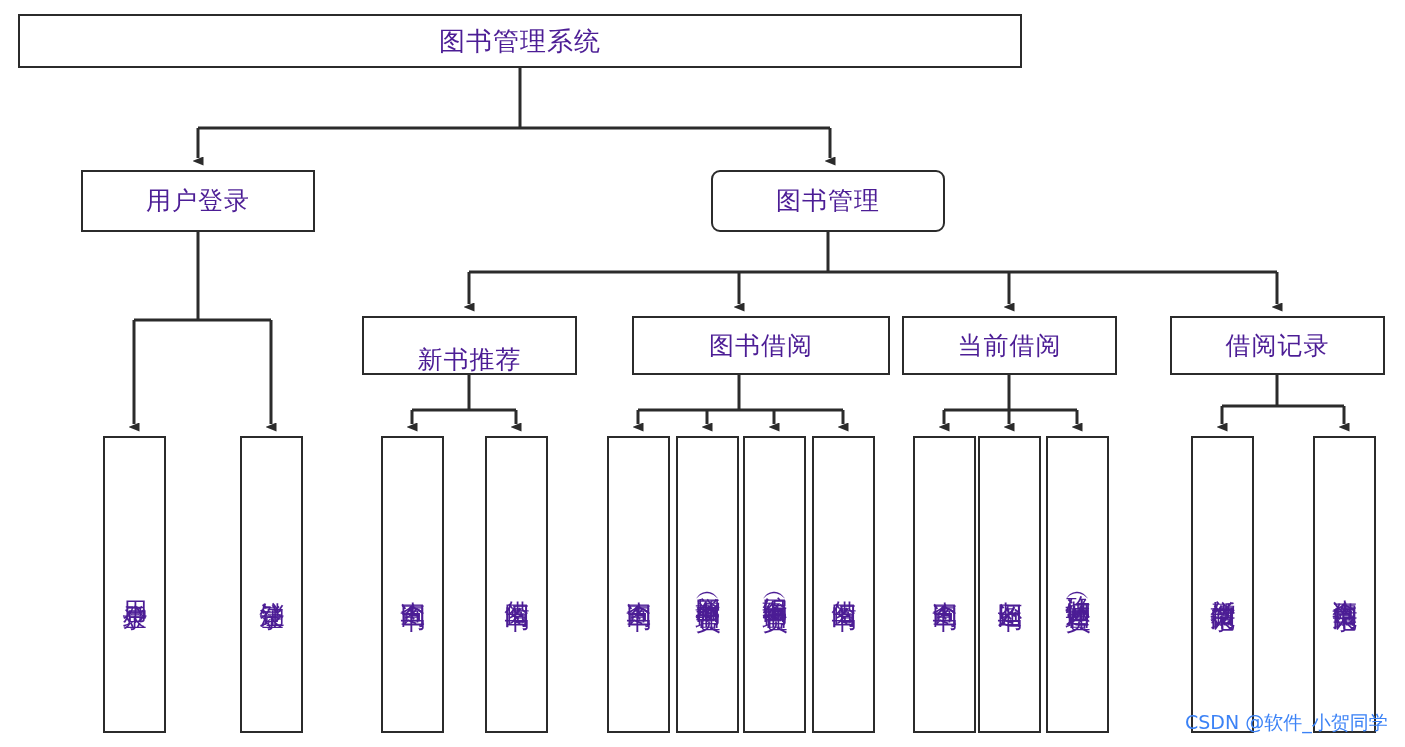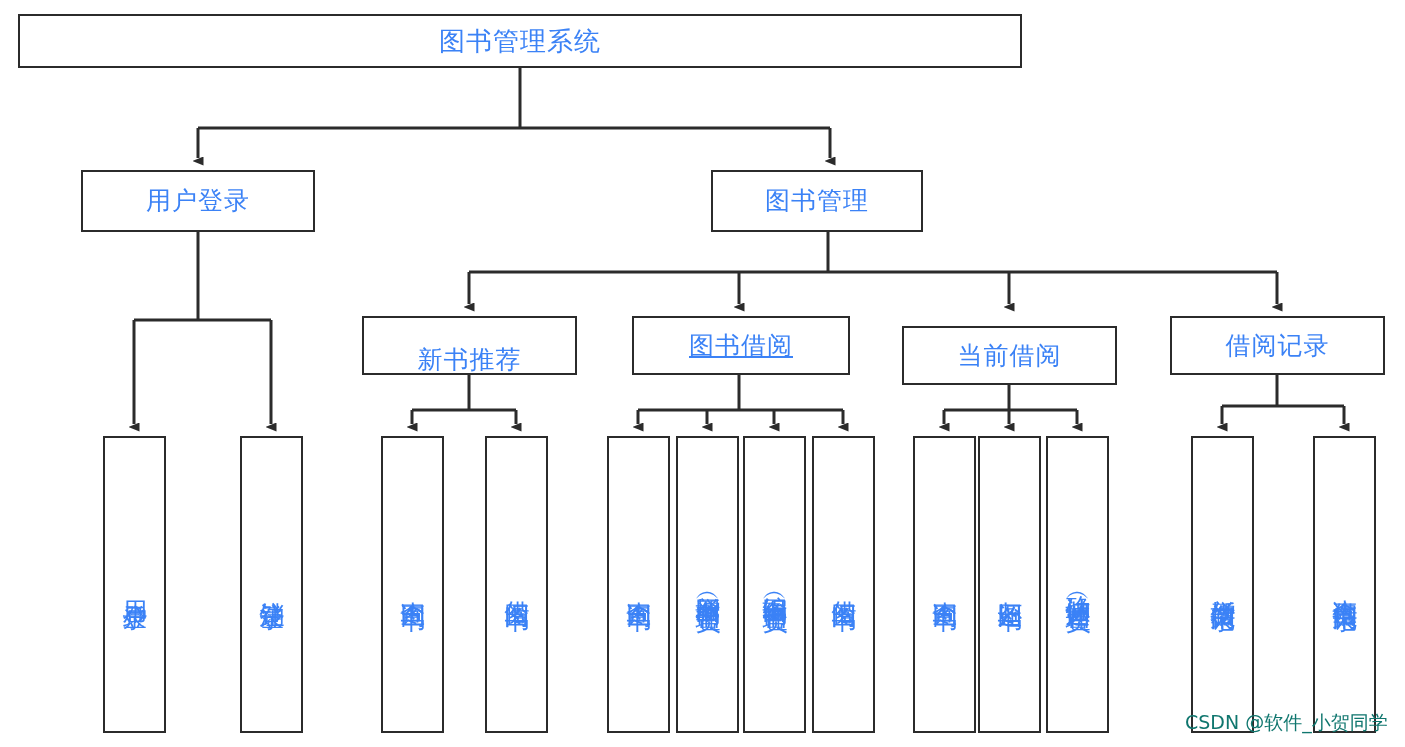--- a/index.html
+++ b/index.html
@@ -27,21 +27,21 @@
     height: 747px;
   }
   .node {
     position: absolute;
     box-sizing: border-box;
     border: 2px solid #2b2b2b;
     background: #ffffff;
     display: flex;
     align-items: center;
     justify-content: center;
-    color: #3b82f6;
+    color: #4c1d95;
   }
   .node-h .node-label {
     font-size: 25px;
     letter-spacing: 1px;
     line-height: 1.1;
     white-space: nowrap;
   }
   .node-v {
     align-items: center;
     justify-content: center;
@@ -54,21 +54,21 @@
     line-height: 1.12;
     letter-spacing: 2px;
     white-space: nowrap;
     display: block;
   }
   #root-node .node-label {
     font-size: 26px;
   }
   .watermark {
     position: absolute;
-    color: #0f766e;
+    color: #3b82f6;
     font-size: 19px;
     white-space: nowrap;
     pointer-events: none;
     left: 1185px;
     top: 710px;
   }
 </style>
 </head>
 <body>
 
@@ -126,33 +126,33 @@
   </svg>
 
   <div class="node node-h" id="root-node" style="left:18px; top:14px; width:1004px; height:54px;">
     <span class="node-label">图书管理系统</span>
   </div>
 
   <div class="node node-h" style="left:81px; top:170px; width:234px; height:62px;">
     <span class="node-label">用户登录</span>
   </div>
 
-  <div class="node node-h" style="left:711px; top:170px; width:212px; height:62px;">
+  <div class="node node-h" style="left:711px; top:170px; width:234px; height:62px;border-radius:9px;">
     <span class="node-label">图书管理</span>
   </div>
 
   <div class="node node-h" style="left:362px; top:316px; width:215px; height:59px;align-items:flex-end;">
     <span class="node-label">新书推荐</span>
   </div>
 
-  <div class="node node-h" style="left:632px; top:316px; width:218px; height:59px;text-decoration:underline;">
+  <div class="node node-h" style="left:632px; top:316px; width:258px; height:59px;">
     <span class="node-label">图书借阅</span>
   </div>
 
-  <div class="node node-h" style="left:902px; top:316px; width:215px; height:59px;margin-top:10px;">
+  <div class="node node-h" style="left:902px; top:316px; width:215px; height:59px;">
     <span class="node-label">当前借阅</span>
   </div>
 
   <div class="node node-h" style="left:1170px; top:316px; width:215px; height:59px;align-items:center;">
     <span class="node-label">借阅记录</span>
   </div>
 
   <div class="node node-v" style="left:103px; top:436px; width:63px; height:297px;">
     <span class="node-label">用户登录</span>
   </div>

